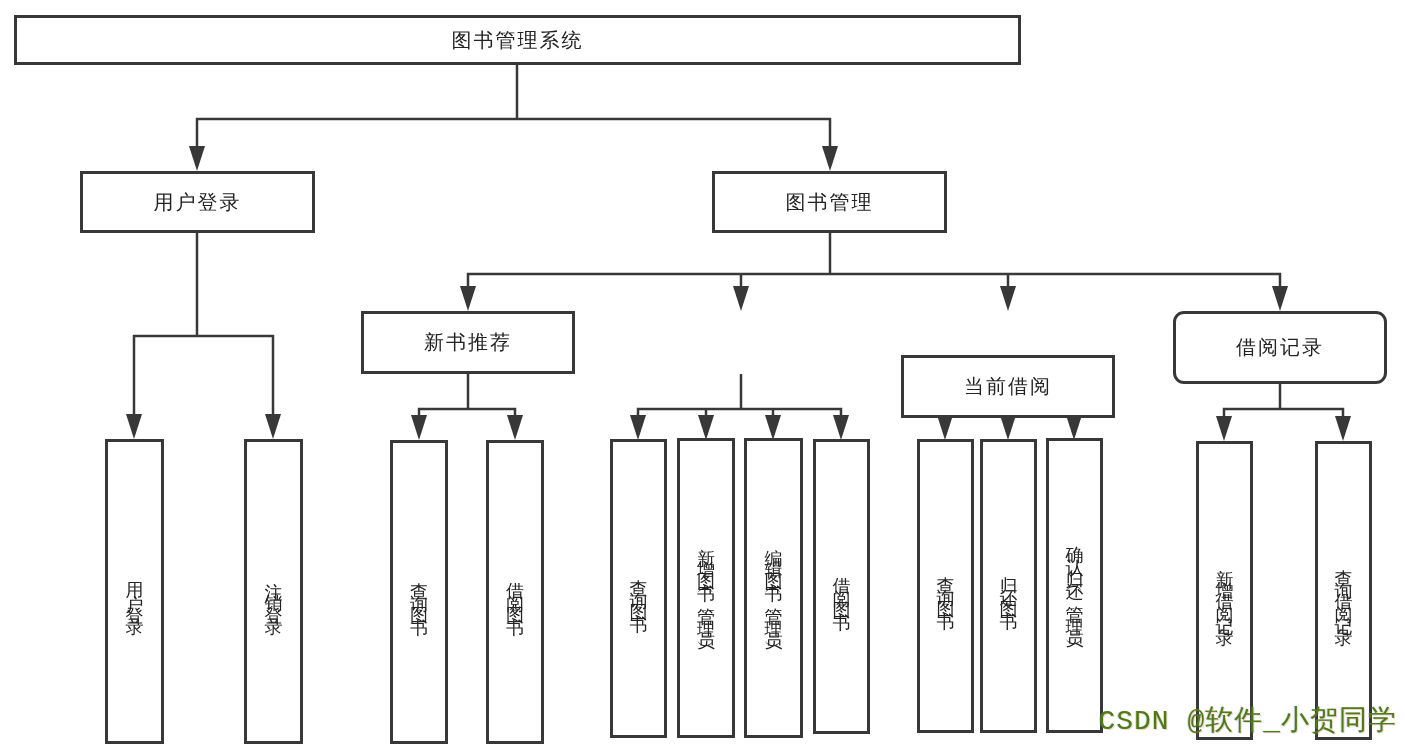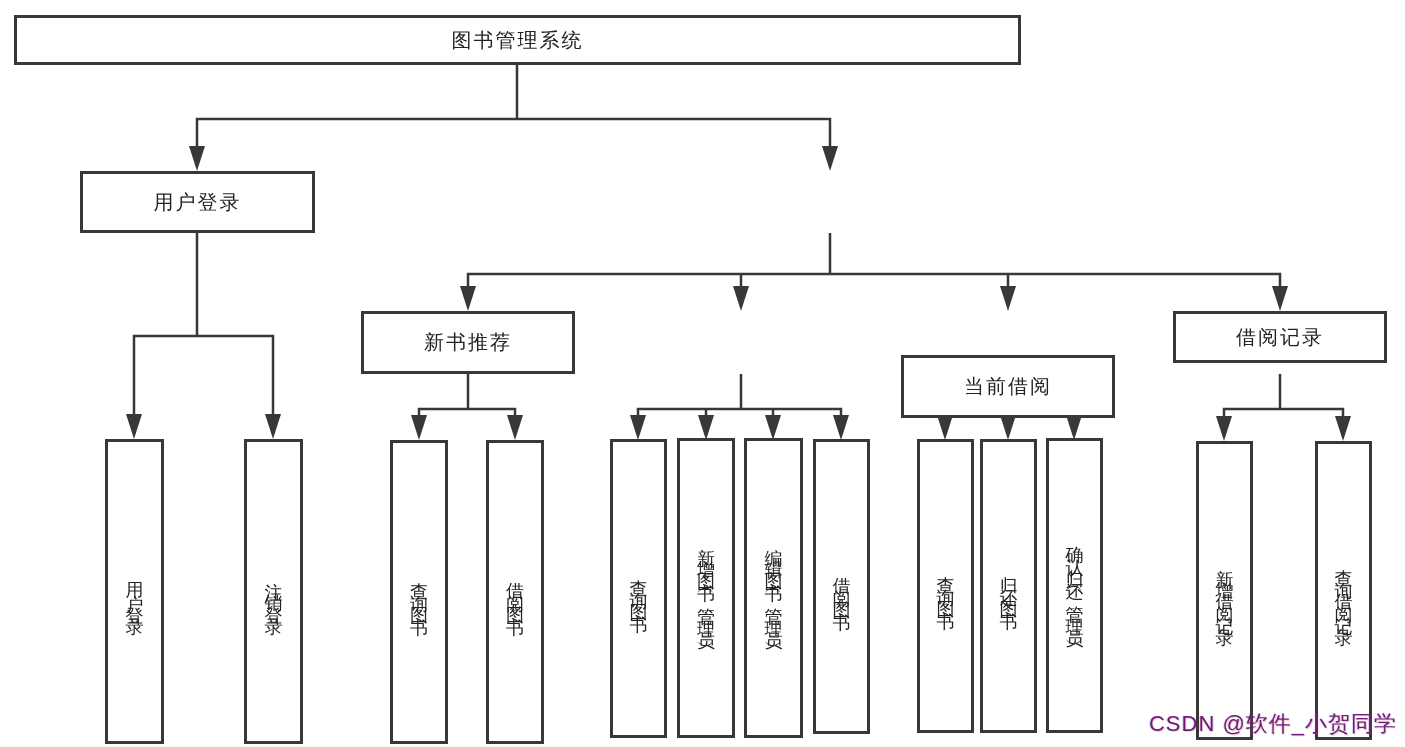--- a/index.html
+++ b/index.html
@@ -43,26 +43,27 @@
     text-orientation: mixed;
     font-size: 18px;
     letter-spacing: 12px;
     line-height: 1;
     white-space: nowrap;
   }
   #watermark {
     position: absolute;
     right: 8px;
     bottom: 8px;
-    font-size: 22px;
+    font-size: 28px;
     letter-spacing: 1px;
-    color: #701a75;
+    color: #4d7c0f;
     text-shadow: 1px 1px 0 rgba(190,80,70,0.25), -1px 0 0 rgba(90,110,200,0.25);
     white-space: nowrap;
     z-index: 5;
+    font-family: Liberation Mono, monospace;
   }
 </style>
 </head>
 <body>
 
 <div id="stage">
 
   <svg id="wires" viewBox="0 0 1405 747" xmlns="http://www.w3.org/2000/svg">
     <defs>
       <path id="arr" d="M -8 -25 L 8 -25 L 0 0 Z" fill="#383838"></path>
@@ -108,28 +109,31 @@
     <use href="#arr" x="1343" y="441"></use>
   </svg>
 
   <div class="box" style="left:14px; top:15px; width:1007px; height:50px;">
     <span class="hlabel">图书管理系统</span>
   </div>
 
   <div class="box" style="left:80px; top:171px; width:235px; height:62px;">
     <span class="hlabel">用户登录</span>
   </div>
+  <div class="box" style="left:712px; top:171px; width:235px; height:62px;">
+    <span class="hlabel">图书管理</span>
+  </div>
 
   <div class="box" style="left:361px; top:311px; width:214px; height:63px;align-items:center;">
     <span class="hlabel">新书推荐</span>
   </div>
   <div class="box" style="left:901px; top:311px; width:214px; height:63px;margin-top:44px;">
     <span class="hlabel">当前借阅</span>
   </div>
-  <div class="box" style="left:1173px; top:311px; width:214px; height:52px;">
+  <div class="box" style="left:1173px; top:311px; width:214px; height:73px;border-radius:11px;">
     <span class="hlabel">借阅记录</span>
   </div>
 
   <div class="box vbox" style="left:105px; top:439px; width:59px; height:305px;">
     <span class="vlabel">用户登录</span>
   </div>
   <div class="box vbox" style="left:244px; top:439px; width:59px; height:305px;">
     <span class="vlabel">注销登录</span>
   </div>
 

